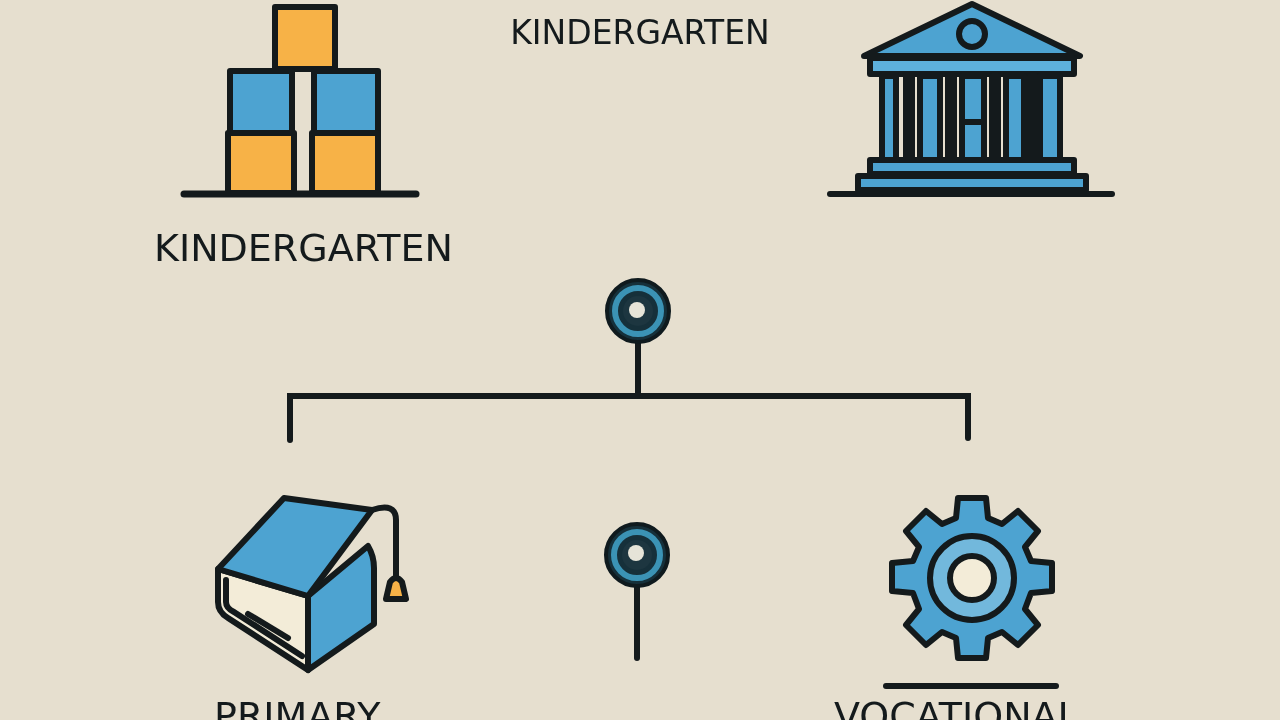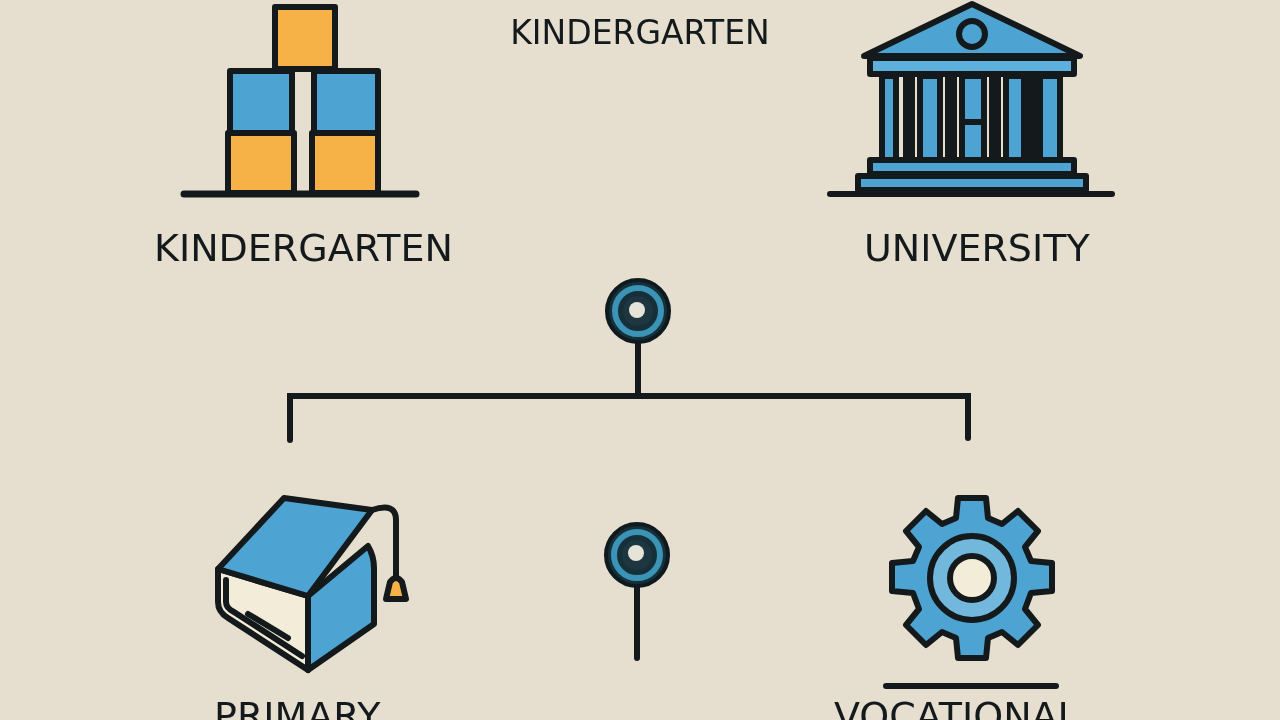--- a/index.html
+++ b/index.html
@@ -64,21 +64,20 @@
       <rect x="184" y="76" width="18" height="84" fill="#4da3d1"></rect>
       <rect x="208" y="76" width="6" height="84" fill="#f3ecd8"></rect>
       <rect x="218" y="76" width="20" height="84" fill="#4da3d1"></rect>
       <rect x="48" y="160" width="204" height="14" fill="#4da3d1"></rect>
       <rect x="36" y="176" width="228" height="14" fill="#4da3d1"></rect>
     </g>
     <line x1="8" y1="194" x2="290" y2="194" stroke="#141a1c" stroke-width="6" stroke-linecap="round"></line>
   </svg>
 
   <div class="label" style="left:154px;top:229px;font-size:38px;">KINDERGARTEN</div>
-  <div class="label" style="left:864px;top:229px;font-size:38px;">UNIVERSITY</div>
   <div class="label" style="left:214px;top:697px;font-size:38px;">PRIMARY</div>
   <div class="label" style="left:834px;top:697px;font-size:38px;">VOCATIONAL</div>
 
   <svg class="icon" style="left:0;top:0;" width="1280" height="720" viewBox="0 0 1280 720">
     <g stroke="#141a1c" stroke-width="6" stroke-linecap="round" fill="none">
       <line x1="638" y1="340" x2="638" y2="396"></line>
       <polyline points="290,440 290,396 968,396 968,438"></polyline>
       <line x1="637" y1="568" x2="637" y2="658"></line>
     </g>
   </svg>

